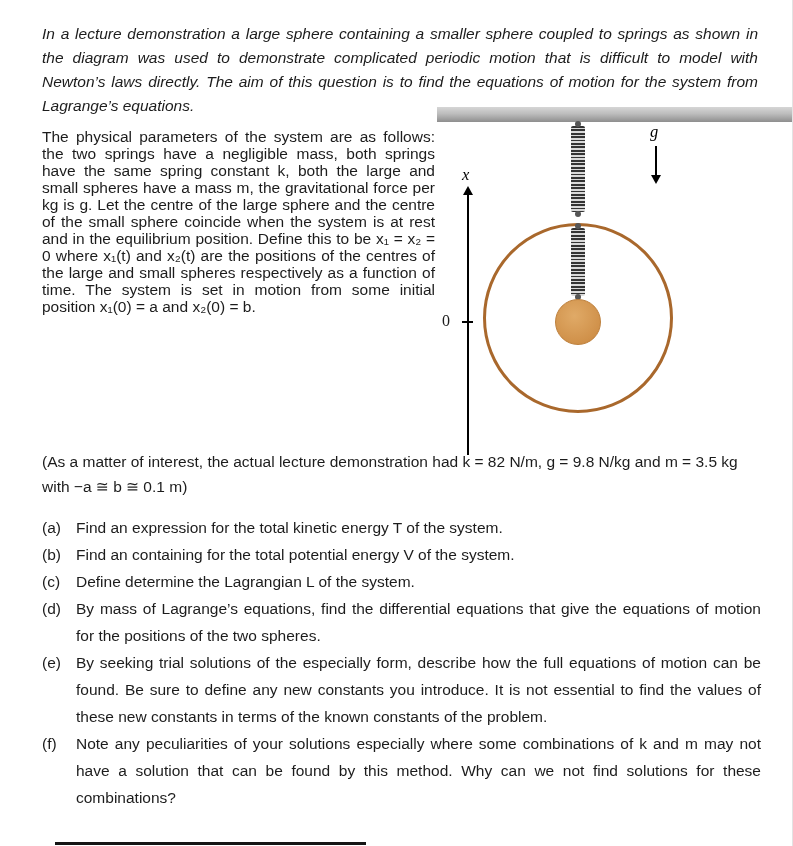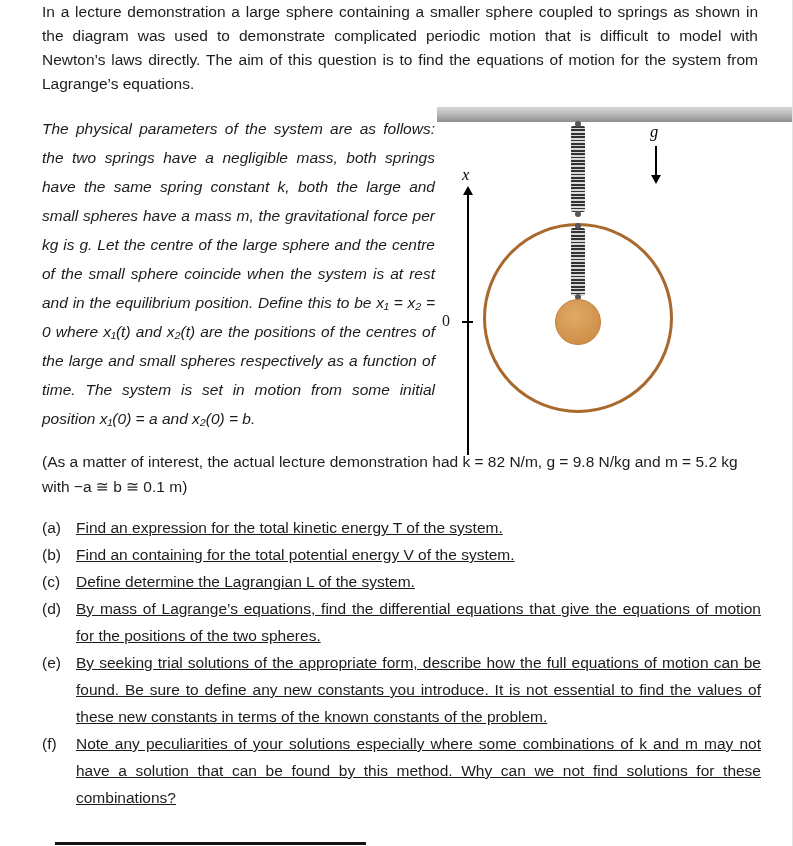--- a/index.html
+++ b/index.html
@@ -8,37 +8,37 @@
     position:relative;
     background:#ffffff;
     font-family:"Liberation Sans", sans-serif;
     font-size:15.5px;
     color:#1c1c1c;
     overflow:hidden;
     box-sizing:border-box;
     border-right:1px solid #e3e3e3;
   }
   .para-intro {
-    position:absolute; left:42px; top:0; width:716px;
-    line-height:24px; text-align:justify;
+    position:absolute; left:42px; top:22px; width:716px;
+    line-height:24px; text-align:justify;font-style:italic;
   }
   .left-col {
-    position:absolute; left:42px; top:114px; width:393px;
-    line-height:29px; text-align:justify;font-style:italic;
+    position:absolute; left:42px; top:128px; width:393px;
+    line-height:17px; text-align:justify;
   }
   .para-interest {
     position:absolute; left:42px; top:449px; width:716px;
     line-height:25px; text-align:left;
   }
   .questions {
     position:absolute; left:42px; top:514px; width:719px;
   }
   .q-item { display:flex; line-height:27px; }
   .q-label { flex:0 0 34px; width:34px; }
-  .q-text { flex:1; text-align:justify;text-decoration:underline; }
+  .q-text { flex:1; text-align:justify; }
 
   
   .diagram {
     position:absolute; left:437px; top:107px; width:356px; height:352px;
   }
   .ceiling {
     position:absolute; left:0; top:0; width:356px; height:15px;
     background:linear-gradient(to bottom,#d6d6d6 0%,#bdbdbd 45%,#8e8e8e 100%);
   }
   .math-label {
@@ -119,42 +119,42 @@
 
   <div class="big-circle"></div>
 
   <div class="spring spring-inner"></div>
   <div class="conn-dot dot-3"></div>
   <div class="conn-dot dot-4"></div>
 
   <div class="small-sphere"></div>
 </div>
 
-<div class="para-interest">(As a matter of interest, the actual lecture demonstration had k = 82 N/m, g = 9.8 N/kg and m = 5.2 kg with −a ≅ b ≅ 0.1 m)</div>
+<div class="para-interest">(As a matter of interest, the actual lecture demonstration had k = 82 N/m, g = 9.8 N/kg and m = 3.5 kg with −a ≅ b ≅ 0.1 m)</div>
 
 <div class="questions">
   <div class="q-item">
     <div class="q-label">(a)</div>
     <div class="q-text">Find an expression for the total kinetic energy T of the system.</div>
   </div>
   <div class="q-item">
     <div class="q-label">(b)</div>
     <div class="q-text">Find an containing for the total potential energy V of the system.</div>
   </div>
   <div class="q-item">
     <div class="q-label">(c)</div>
     <div class="q-text">Define determine the Lagrangian L of the system.</div>
   </div>
   <div class="q-item">
     <div class="q-label">(d)</div>
     <div class="q-text">By mass of Lagrange’s equations, find the differential equations that give the equations of motion for the positions of the two spheres.</div>
   </div>
   <div class="q-item">
     <div class="q-label">(e)</div>
-    <div class="q-text">By seeking trial solutions of the appropriate form, describe how the full equations of motion can be found.  Be sure to define any new constants you introduce.  It is not essential to find the values of these new constants in terms of the known constants of the problem.</div>
+    <div class="q-text">By seeking trial solutions of the especially form, describe how the full equations of motion can be found.  Be sure to define any new constants you introduce.  It is not essential to find the values of these new constants in terms of the known constants of the problem.</div>
   </div>
   <div class="q-item">
     <div class="q-label">(f)</div>
     <div class="q-text">Note any peculiarities of your solutions especially where some combinations of k and m may not have a solution that can be found by this method.  Why can we not find solutions for these combinations?</div>
   </div>
 </div>
 
 <div class="footer-line"></div>
 
 </body></html>

